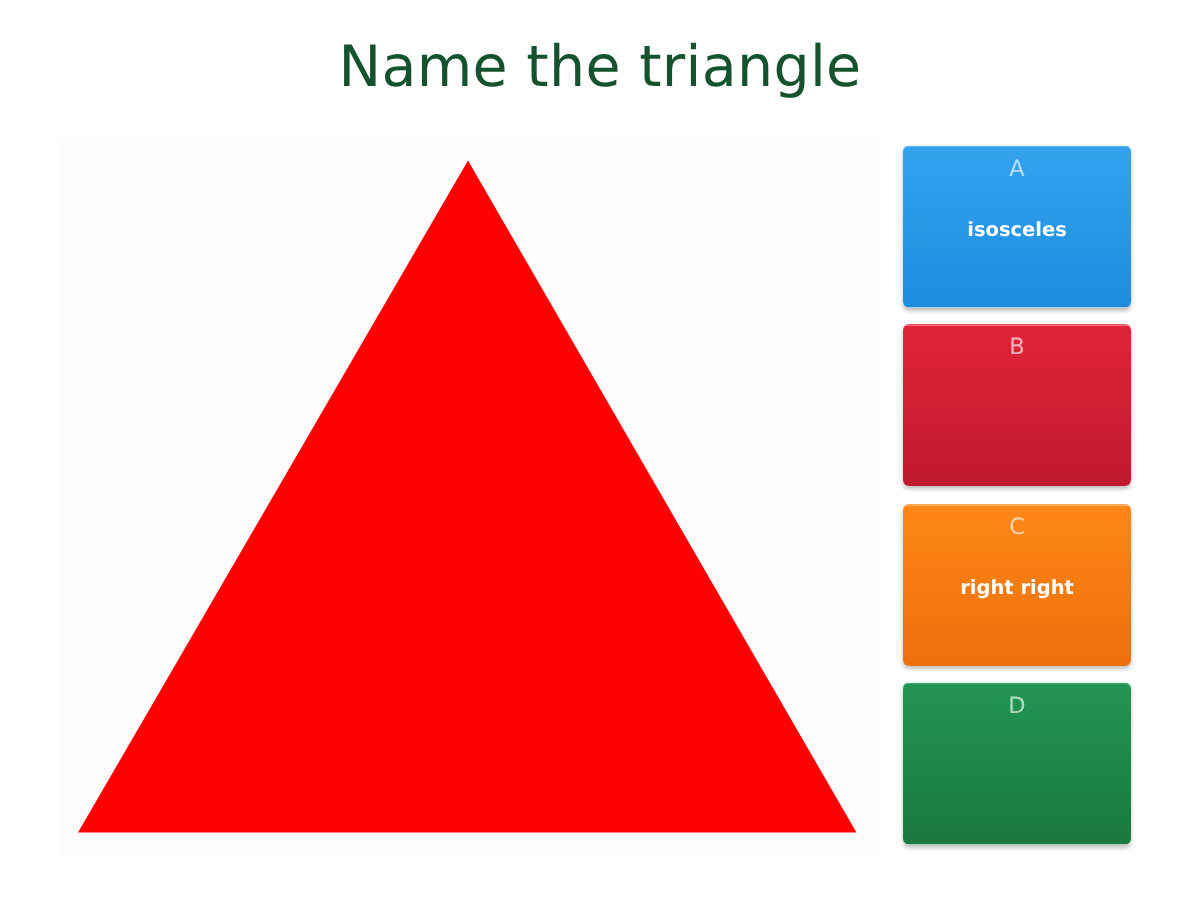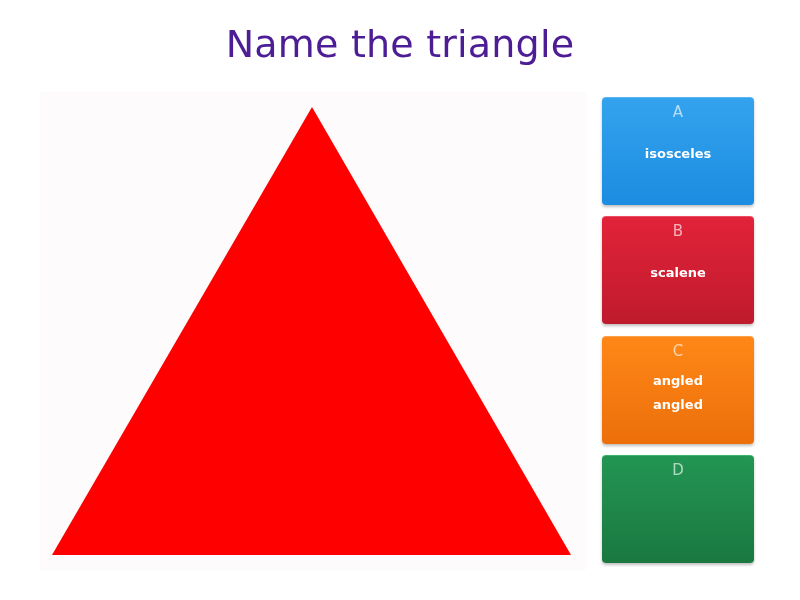--- a/index.html
+++ b/index.html
@@ -8,21 +8,21 @@
       background: #ffffff;
       overflow: hidden;
       font-family: "DejaVu Sans", "Liberation Sans", sans-serif;
     }
     .title {
       position: absolute;
       left: 0; top: 22px; width: 800px;
       text-align: center;
       font-size: 38px;
       font-weight: normal;
-      color: #4c1d95;
+      color: #14532d;
       letter-spacing: 0.2px;
     }
     .image-panel {
       position: absolute;
       left: 40px; top: 92px;
       width: 546px; height: 478px;
       background: #fdfbfc;
     }
     .image-panel svg { display: block; }
     .answer {
@@ -69,25 +69,24 @@
     </svg>
   </div>
 
   <div class="answer a">
     <div class="letter">A</div>
     <div class="label">isosceles</div>
   </div>
 
   <div class="answer b">
     <div class="letter">B</div>
-    <div class="label">scalene</div>
   </div>
 
   <div class="answer c">
     <div class="letter">C</div>
-    <div class="label" style="padding:0 22px;">angled angled</div>
+    <div class="label" style="padding:0 22px;">right right</div>
   </div>
 
   <div class="answer d">
     <div class="letter">D</div>
   </div>
 
 </div>
 
 </body></html>

